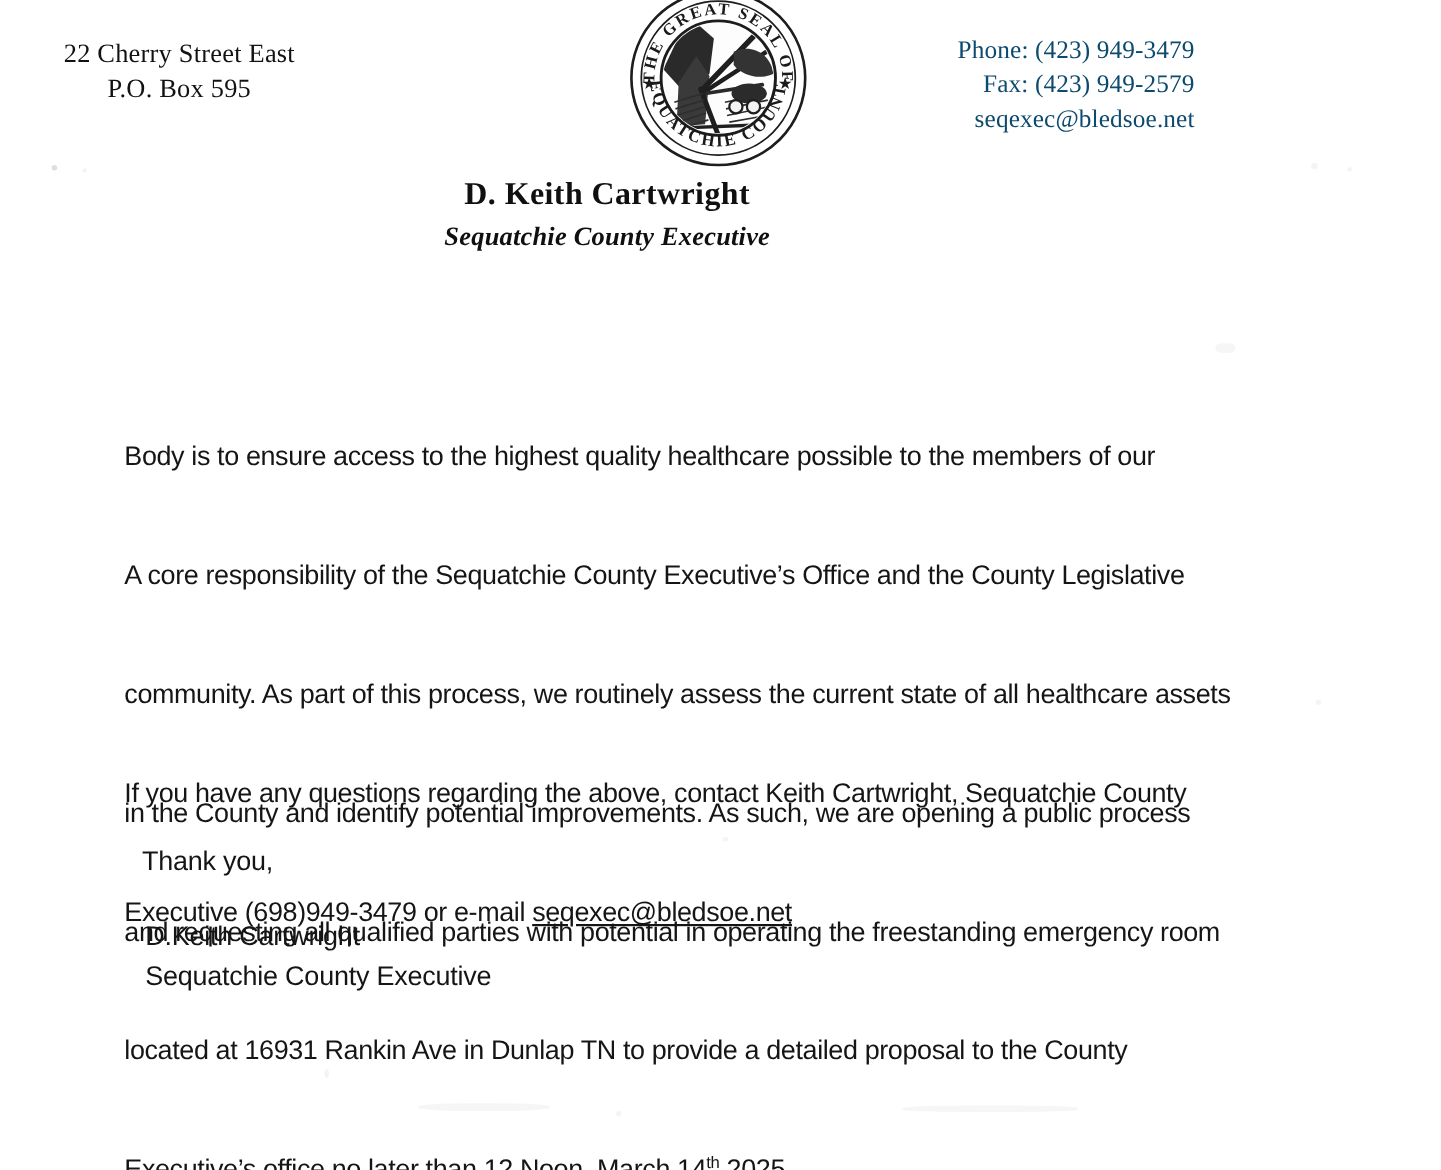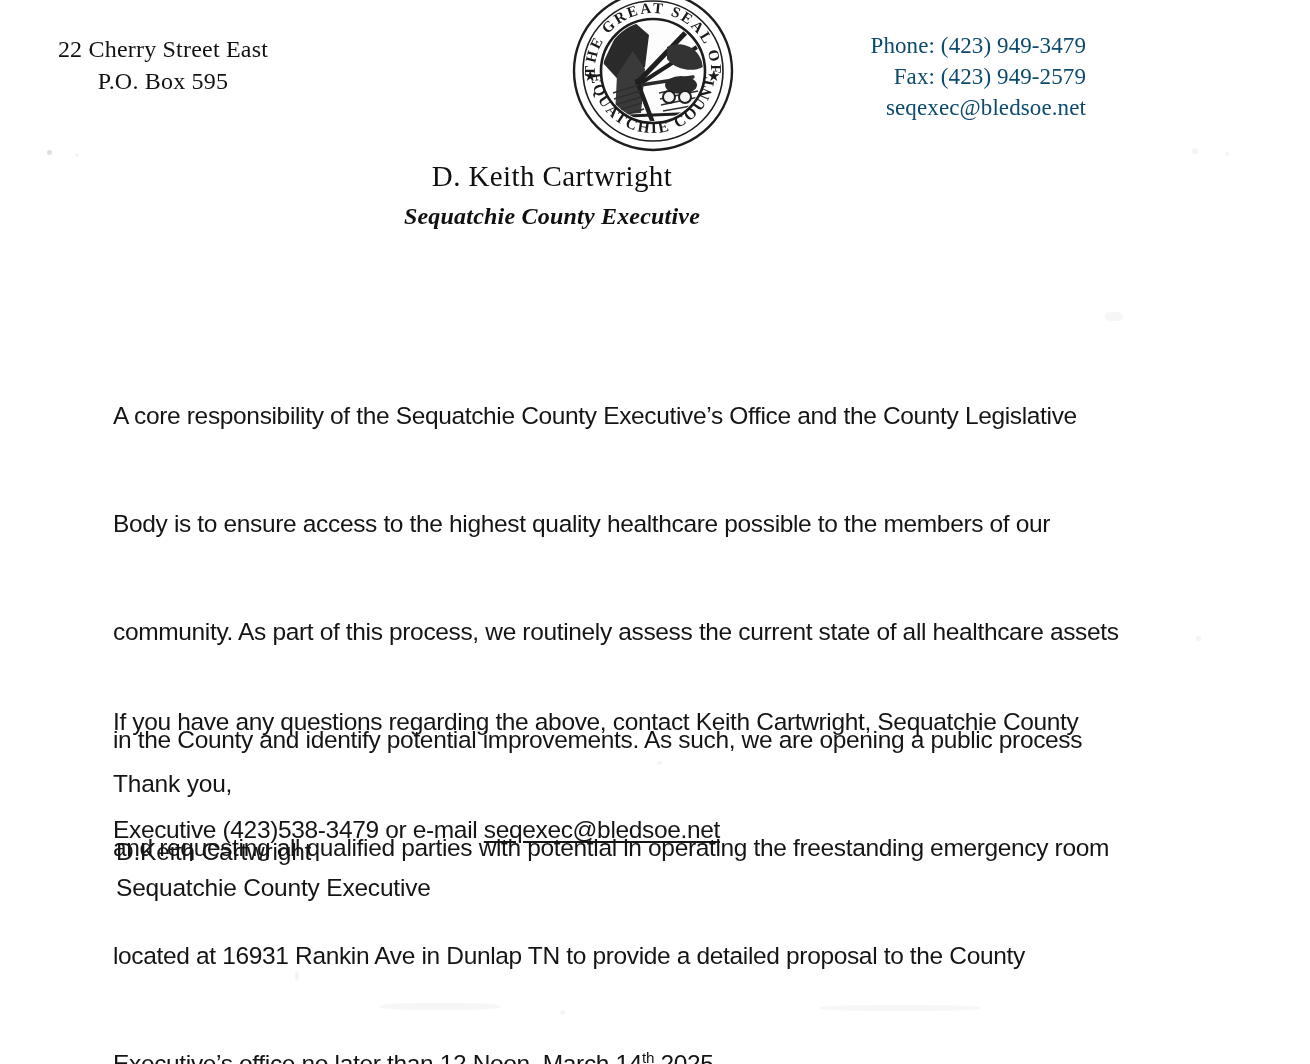--- a/index.html
+++ b/index.html
@@ -69,21 +69,21 @@
   .seal-wrap svg { display: block; }
 
   
   .official-name {
     position: absolute;
     left: 0;
     right: 0;
     top: 160px;
     text-align: center;
     font-family: "Liberation Serif", serif;
-    font-weight: normal;
+    font-weight: bold;
     font-size: 29px;
     letter-spacing: 0.4px;
     color: #101010;
   }
   .official-title {
     position: absolute;
     left: 0;
     right: 0;
     top: 203px;
     text-align: center;
@@ -132,21 +132,21 @@
   .closing {
     position: absolute;
     top: 440px;
     left: 0;
   }
   .sign-block {
     position: absolute;
     top: 508px;
     left: 3px;
   }
-  .closing .para, .sign-block .para { letter-spacing: -0.2px; }
+  .closing .para, .sign-block .para { letter-spacing: -0.2px; margin-left: 16px; }
 
   
   .speck {
     position: absolute;
     background: #9a9a9a;
     border-radius: 50%;
     opacity: 0.33;
     pointer-events: none;
   }
   .speck.faint { opacity: 0.14; background: #b4b4b4; }
@@ -237,32 +237,32 @@
       </svg>
     </div>
 
     <div class="official-name">D. Keith Cartwright</div>
     <div class="official-title">Sequatchie County Executive</div>
   </div>
 
   <div class="body-area">
 
     <p class="para p-intro">
+      <span class="ln">Body is to ensure access to the highest quality healthcare possible to the members of our</span>
       <span class="ln">A core responsibility of the Sequatchie County Executive’s Office and the County Legislative</span>
-      <span class="ln">Body is to ensure access to the highest quality healthcare possible to the members of our</span>
       <span class="ln">community. As part of this process, we routinely assess the current state of all healthcare assets</span>
       <span class="ln">in the County and identify potential improvements. As such, we are opening a public process</span>
       <span class="ln">and requesting all qualified parties with potential in operating the freestanding emergency room</span>
       <span class="ln">located at 16931 Rankin Ave in Dunlap TN to provide a detailed proposal to the County</span>
       <span class="ln"><span>Executive’s office no later than 12 Noon, March 14</span><sup>th</sup><span> 2025.</span></span>
     </p>
 
     <p class="para p-contact">
       <span class="ln">If you have any questions regarding the above, contact Keith Cartwright, Sequatchie County</span>
-      <span class="ln"><span>Executive (423)538-3479 or e-mail </span><span class="email-link">seqexec@bledsoe.net</span></span>
+      <span class="ln"><span>Executive (698)949-3479 or e-mail </span><span class="email-link">seqexec@bledsoe.net</span></span>
     </p>
 
     <div class="closing">
       <p class="para">Thank you,</p>
     </div>
 
     <div class="sign-block">
       <p class="para">D.Keith Cartwright</p>
       <p class="para">Sequatchie County Executive</p>
     </div>

